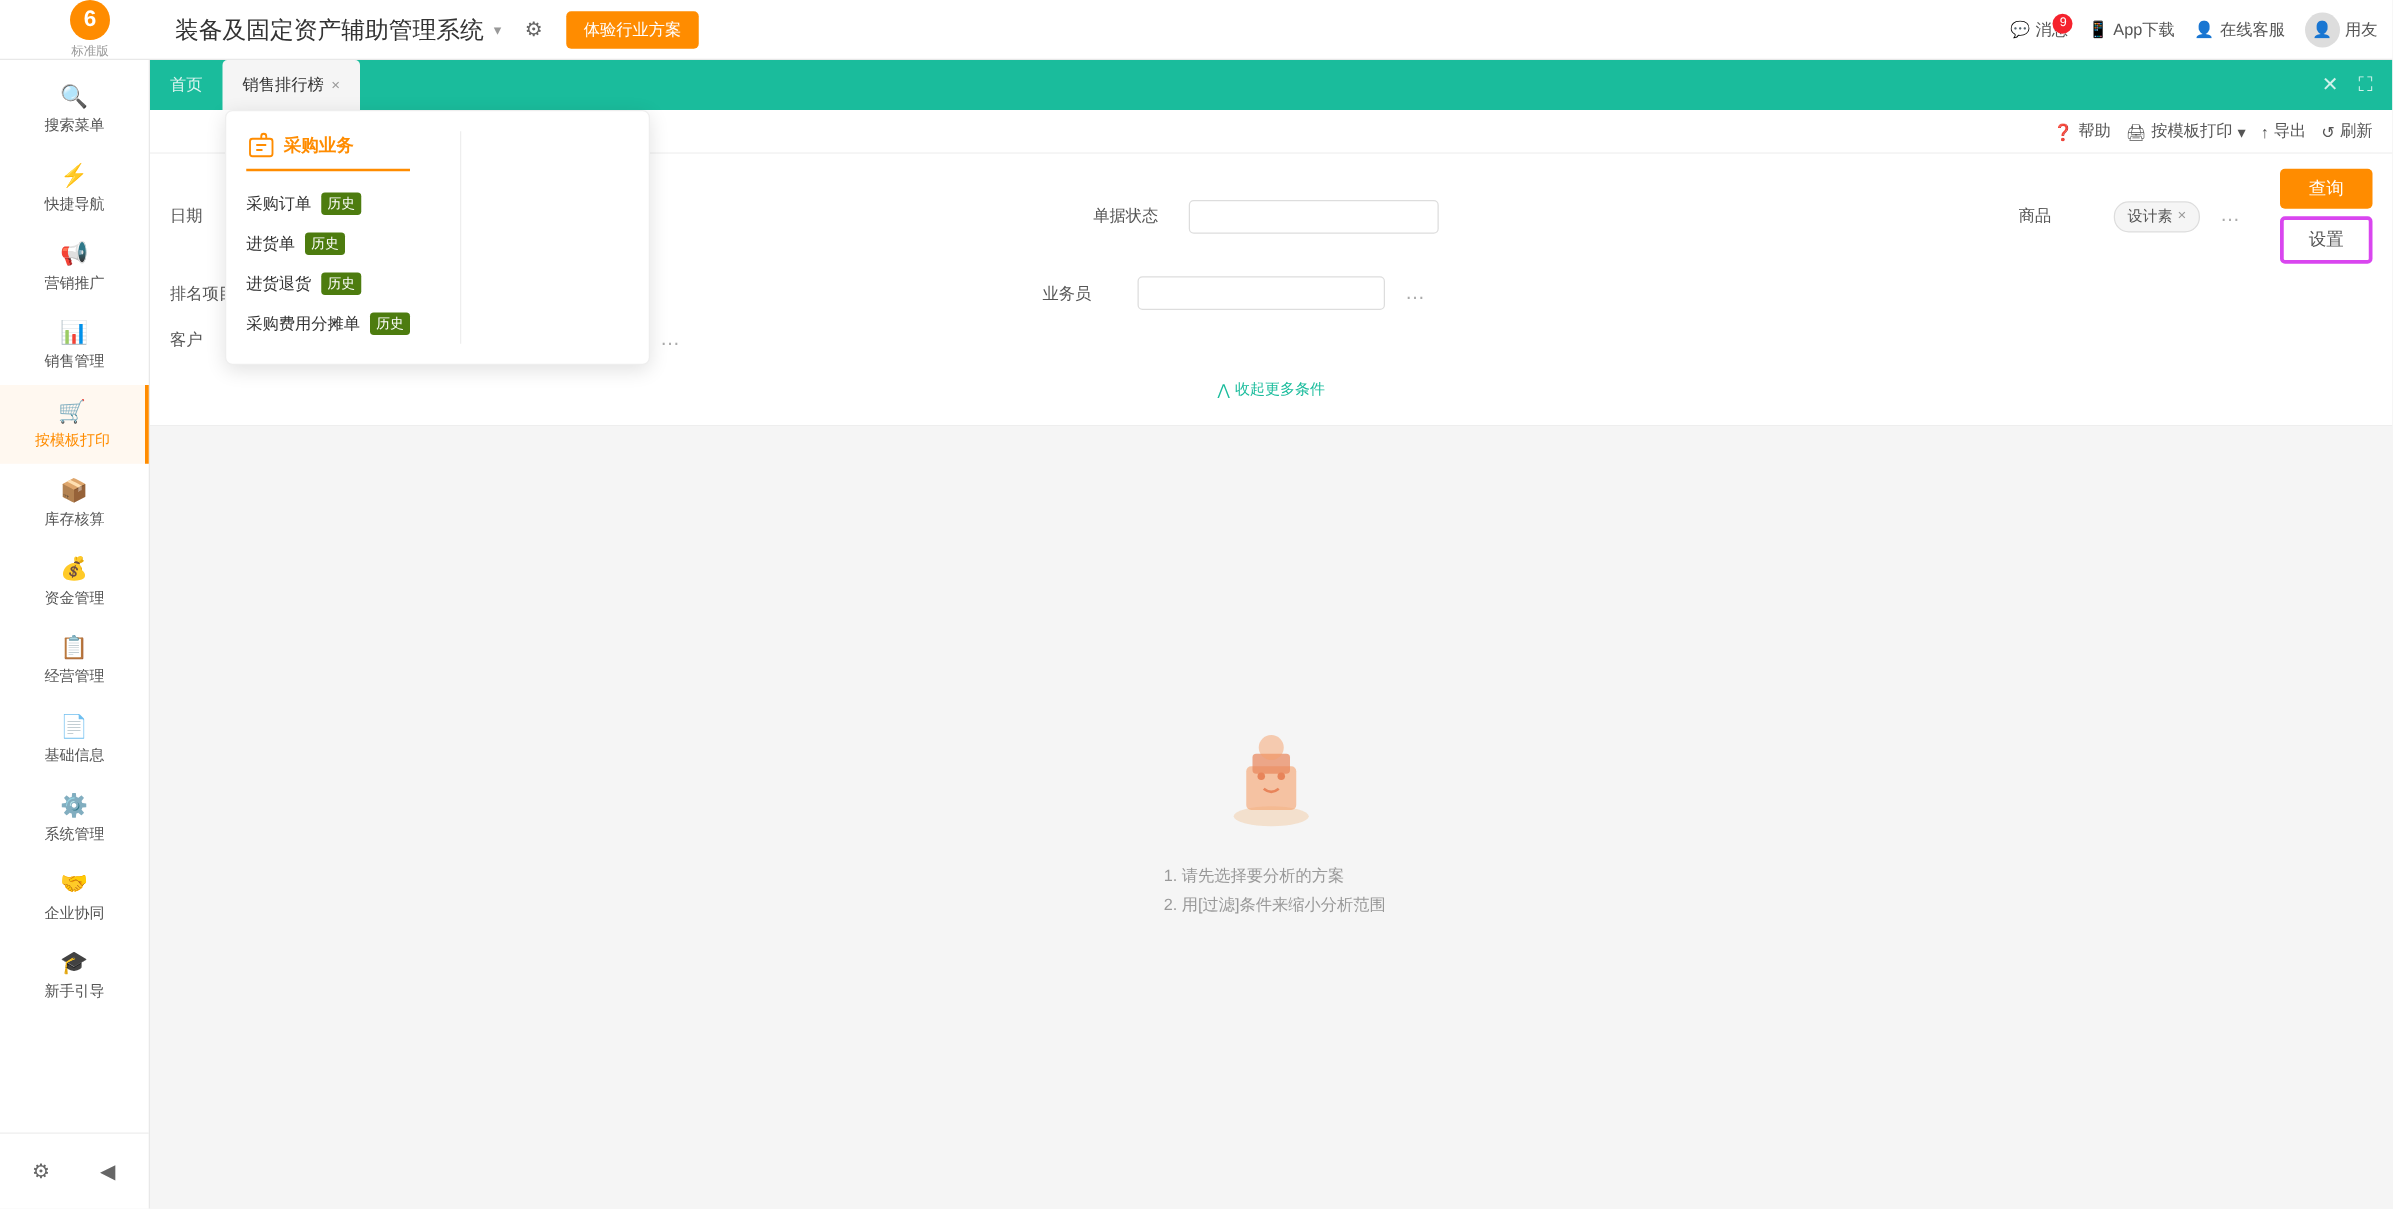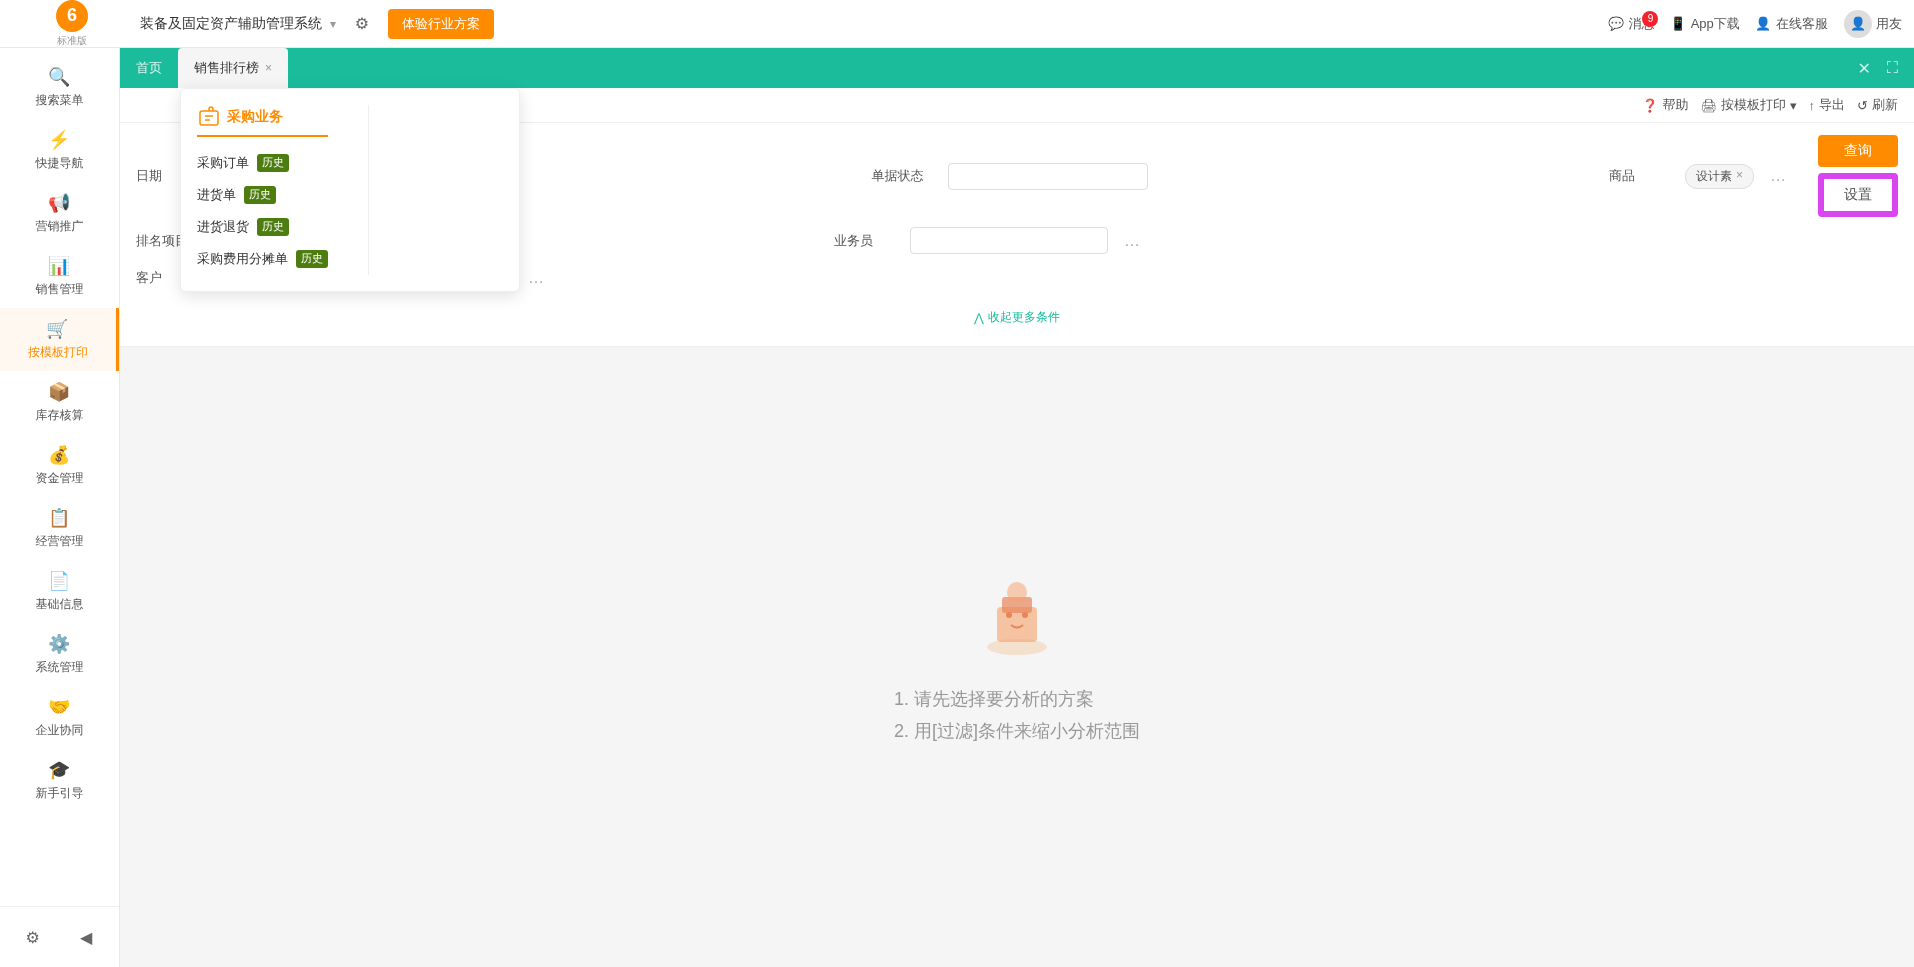--- a/index.html
+++ b/index.html
@@ -40,21 +40,21 @@
       color: #999;
       margin-top: 2px;
     }
     .system-title-area {
       display: flex;
       align-items: center;
       margin-left: 8px;
       flex: 1;
     }
     .system-title {
-      font-size: 14px;
+      font-size: 19px;
       color: #333;
     }
     .title-arrow {
       margin-left: 8px;
       color: #999;
       font-size: 12px;
     }
     .gear-btn {
       margin-left: 12px;
       width: 28px;
@@ -322,21 +322,21 @@
     .query-btn {
       background: #ff8c00;
       color: #fff;
       border: none;
       border-radius: 4px;
       padding: 7px 20px;
       font-size: 14px;
       cursor: pointer;
     }
     .setting-btn {
-      border: 6px solid #d946ef;
+      border: 3px solid #d946ef;
       background: #fff;
       border-radius: 4px;
       padding: 7px 20px;
       font-size: 14px;
       color: #555;
       cursor: pointer;
     }
     .collapse-btn {
       display: flex;
       align-items: center;
@@ -357,21 +357,21 @@
       justify-content: center;
       padding: 60px 0;
     }
     .empty-icon {
       width: 100px;
       height: 100px;
       margin-bottom: 16px;
     }
     .empty-hint {
       color: #999;
-      font-size: 18px;
+      font-size: 13px;
       line-height: 1.8;
     }
     .empty-hint li { list-style: decimal; margin-left: 20px; }
 
     
     .dropdown-menu {
       position: absolute;
       top: 40px;
       left: 60px;
       background: #fff;

